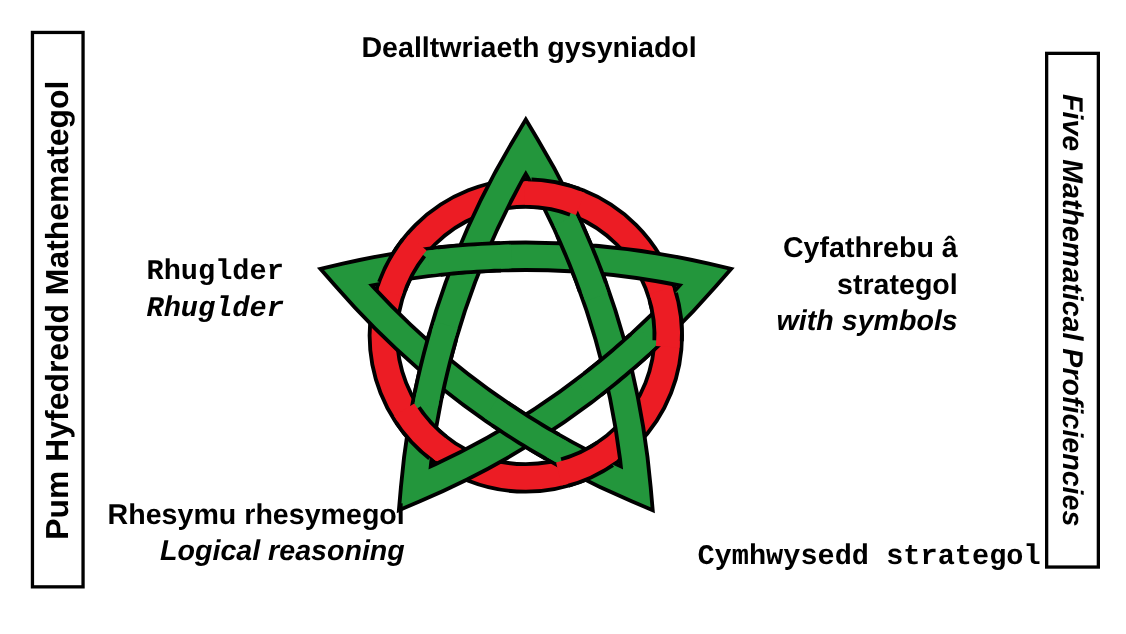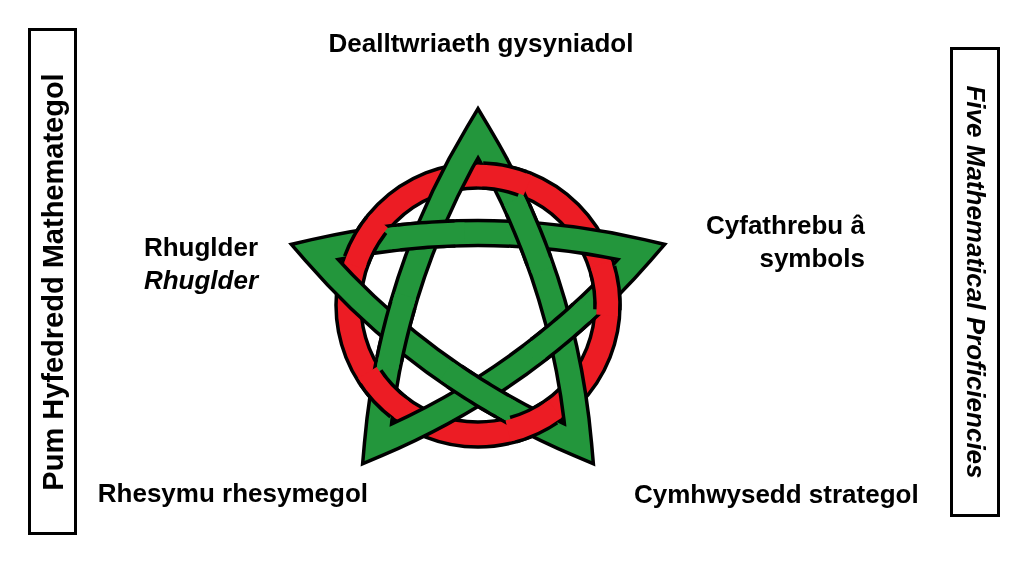--- a/index.html
+++ b/index.html
@@ -4,24 +4,24 @@
 <style>
   html,body{margin:0;padding:0;background:#ffffff;}
   .stage{
     position:relative;width:1024px;height:576px;background:#ffffff;overflow:hidden;
     font-family:"Liberation Sans","DejaVu Sans",sans-serif;color:#000;
   }
   .knot-svg{position:absolute;left:0;top:0;z-index:1;}
   .label{position:absolute;z-index:2;font-size:26px;font-weight:bold;line-height:33px;white-space:nowrap;}
   .label .en{font-style:italic;}
   .label-top{left:481px;top:27px;transform:translateX(-50%);text-align:right;}
-  .label-left{right:766px;top:231px;text-align:right;}
+  .label-left{right:766px;top:231px;text-align:right;font-family:Liberation Mono, monospace;}
   .label-right{left:706px;top:209px;text-align:right;}
-  .label-bottom-left{right:656px;top:477px;text-align:right;}
-  .label-bottom-right{left:634px;top:478px;text-align:right;}
+  .label-bottom-left{right:656px;top:451px;text-align:right;}
+  .label-bottom-right{left:634px;top:490px;text-align:right;font-family:Liberation Mono, monospace;}
   .vbanner{position:absolute;z-index:2;border:3px solid #000;background:#fff;}
   .vbanner-left{left:28px;top:28px;width:43px;height:501px;}
   .vbanner-right{left:950px;top:47px;width:44px;height:464px;}
   .vbanner span{
     position:absolute;top:50%;left:50%;white-space:nowrap;font-weight:bold;
   }
   .vbanner-left span{transform:translate(-50%,-50%) rotate(-90deg);font-size:29px;}
   .vbanner-right span{transform:translate(-50%,-50%) rotate(90deg);font-size:26px;font-style:italic;}
 </style>
 </head>
@@ -74,24 +74,26 @@
     <div class="cy">Dealltwriaeth gysyniadol</div>
   </div>
 
   <div class="label label-left">
     <div class="cy">Rhuglder</div>
     <div class="en">Rhuglder</div>
   </div>
 
   <div class="label label-right">
     <div class="cy">Cyfathrebu â</div>
-    <div class="cy">symbols</div>
+    <div class="cy">strategol</div>
+    <div class="en">with symbols</div>
   </div>
 
   <div class="label label-bottom-left">
     <div class="cy">Rhesymu rhesymegol</div>
+    <div class="en">Logical reasoning</div>
   </div>
 
   <div class="label label-bottom-right">
     <div class="cy">Cymhwysedd strategol</div>
   </div>
 
 </div>
 
 </body></html>

